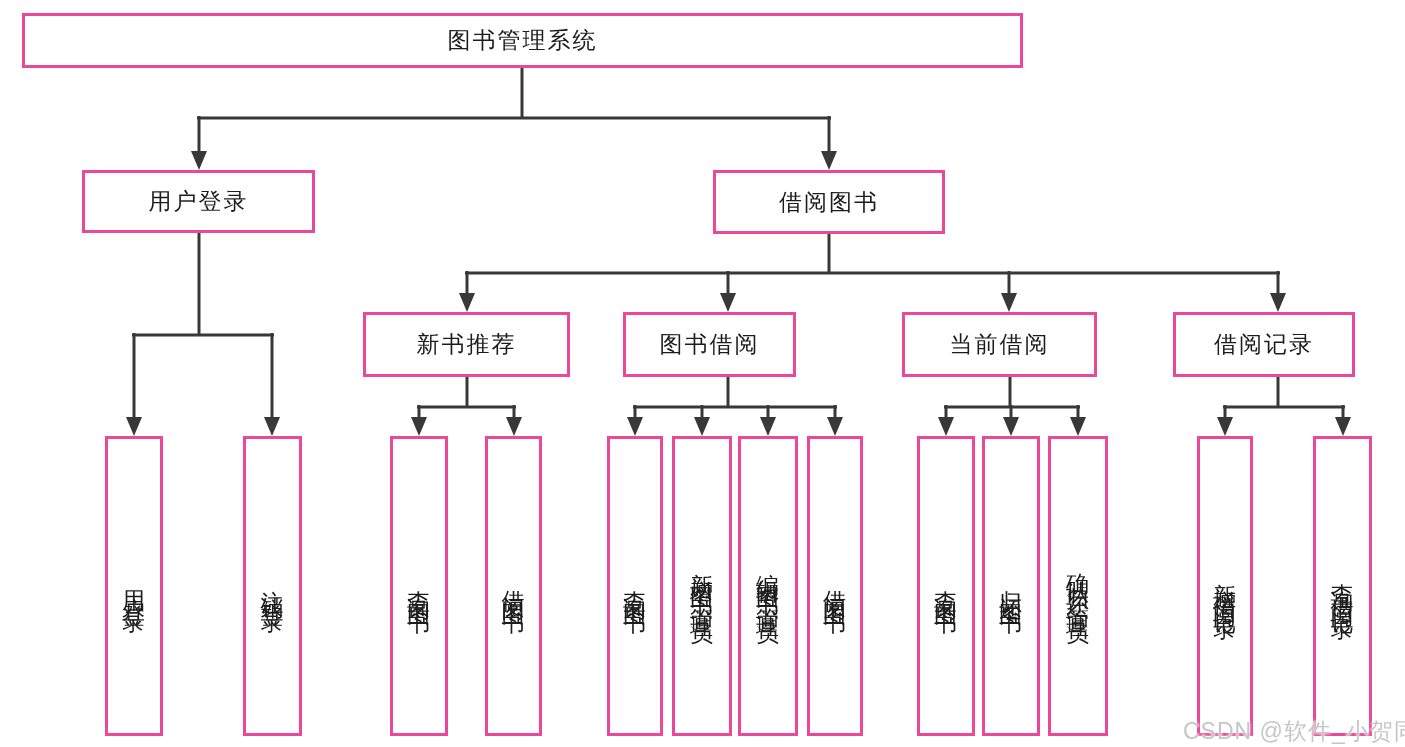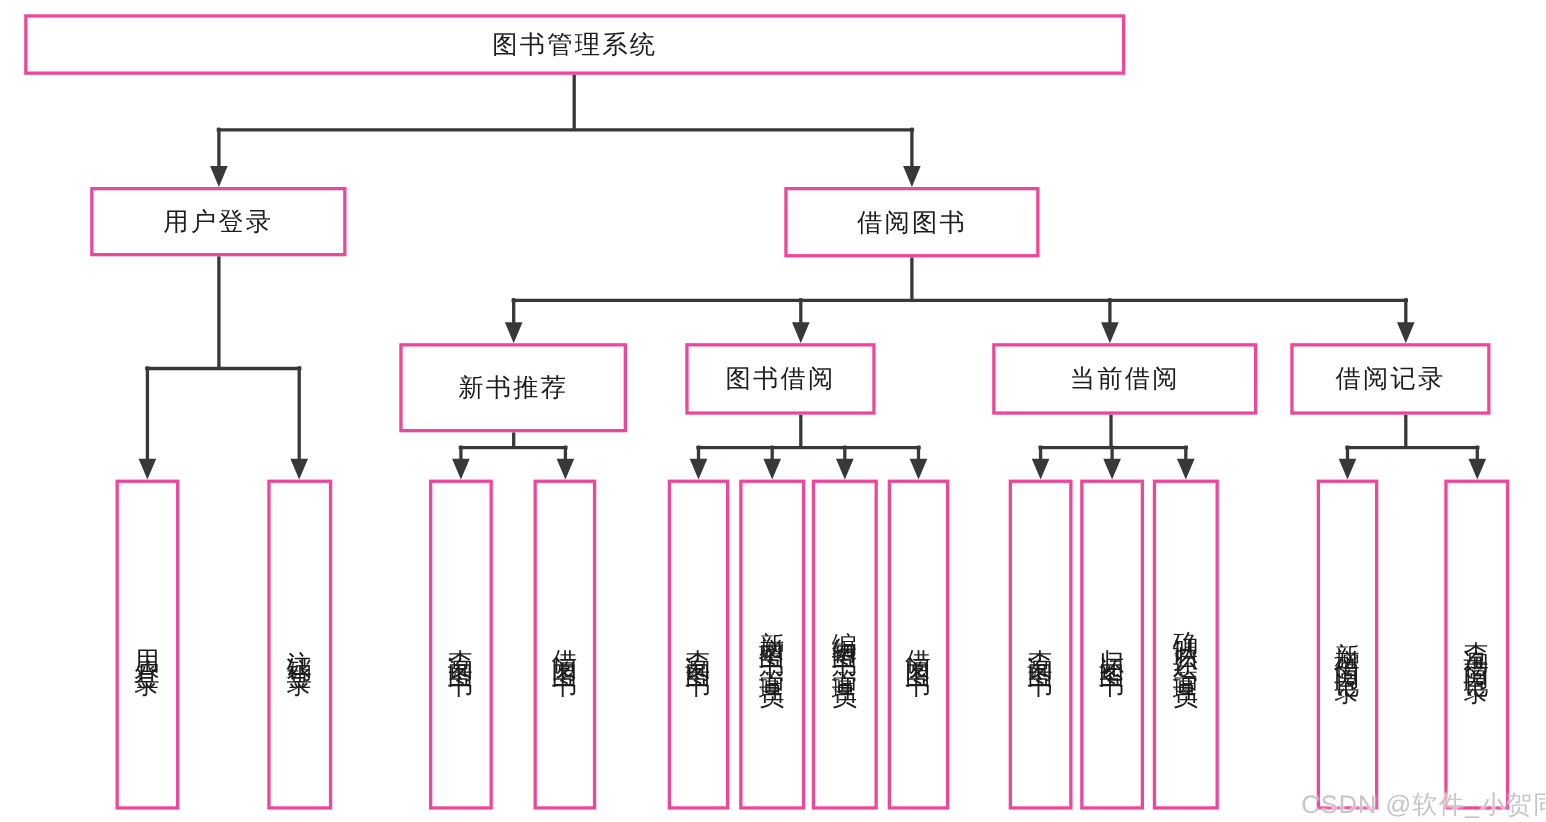--- a/index.html
+++ b/index.html
@@ -117,27 +117,27 @@
     <span class="lbl">图书管理系统</span>
   </div>
 
   <div class="node hbox" style="left:82px;top:170px;width:233px;height:63px">
     <span class="lbl">用户登录</span>
   </div>
   <div class="node hbox" style="left:713px;top:170px;width:232px;height:64px">
     <span class="lbl">借阅图书</span>
   </div>
 
-  <div class="node hbox" style="left:363px;top:312px;width:207px;height:81px">
+  <div class="node hbox" style="left:363px;top:312px;width:207px;height:65px">
     <span class="lbl">新书推荐</span>
   </div>
   <div class="node hbox" style="left:623px;top:312px;width:173px;height:65px">
     <span class="lbl">图书借阅</span>
   </div>
-  <div class="node hbox" style="left:902px;top:312px;width:241px;height:65px">
+  <div class="node hbox" style="left:902px;top:312px;width:195px;height:65px">
     <span class="lbl">当前借阅</span>
   </div>
   <div class="node hbox" style="left:1173px;top:312px;width:182px;height:65px">
     <span class="lbl">借阅记录</span>
   </div>
 
   <div class="node vbox" style="left:105px;width:58px">
     <span class="vlbl">用户登录</span>
   </div>
   <div class="node vbox" style="left:243px;width:59px">

